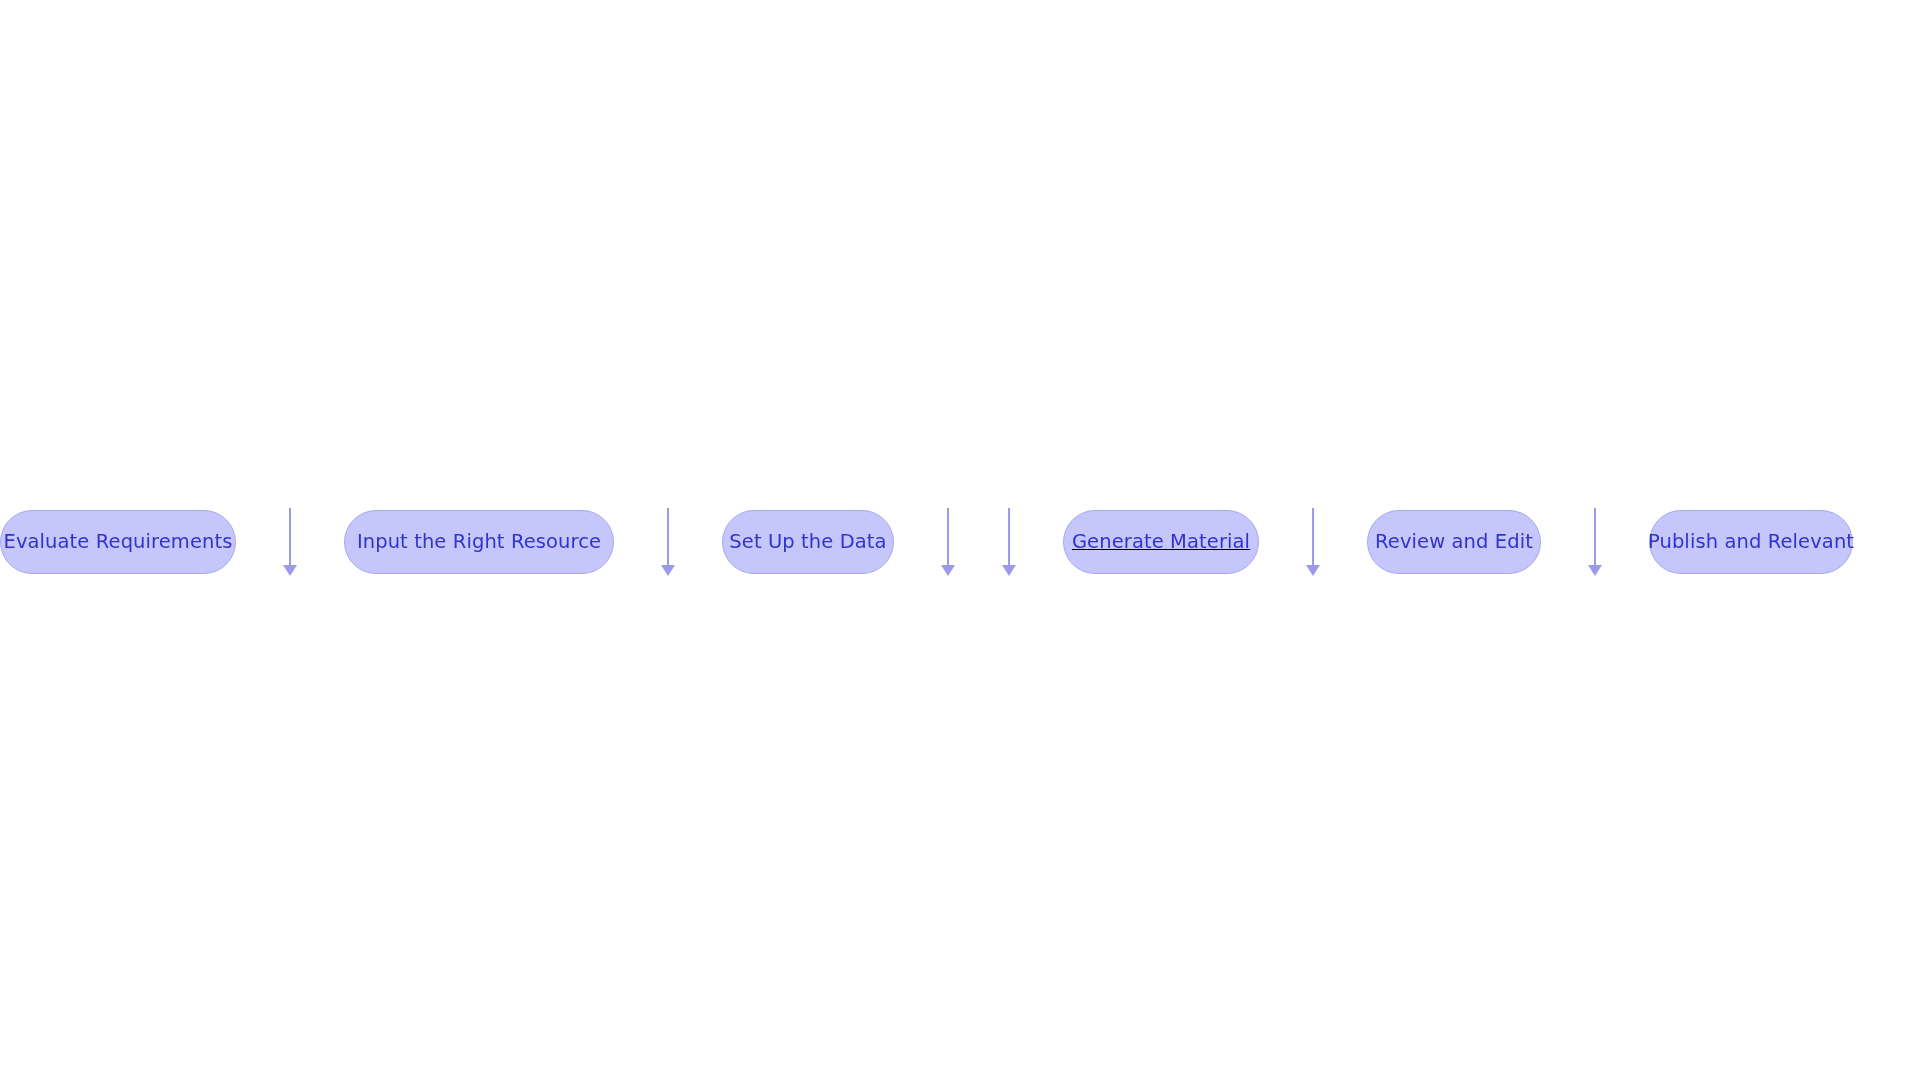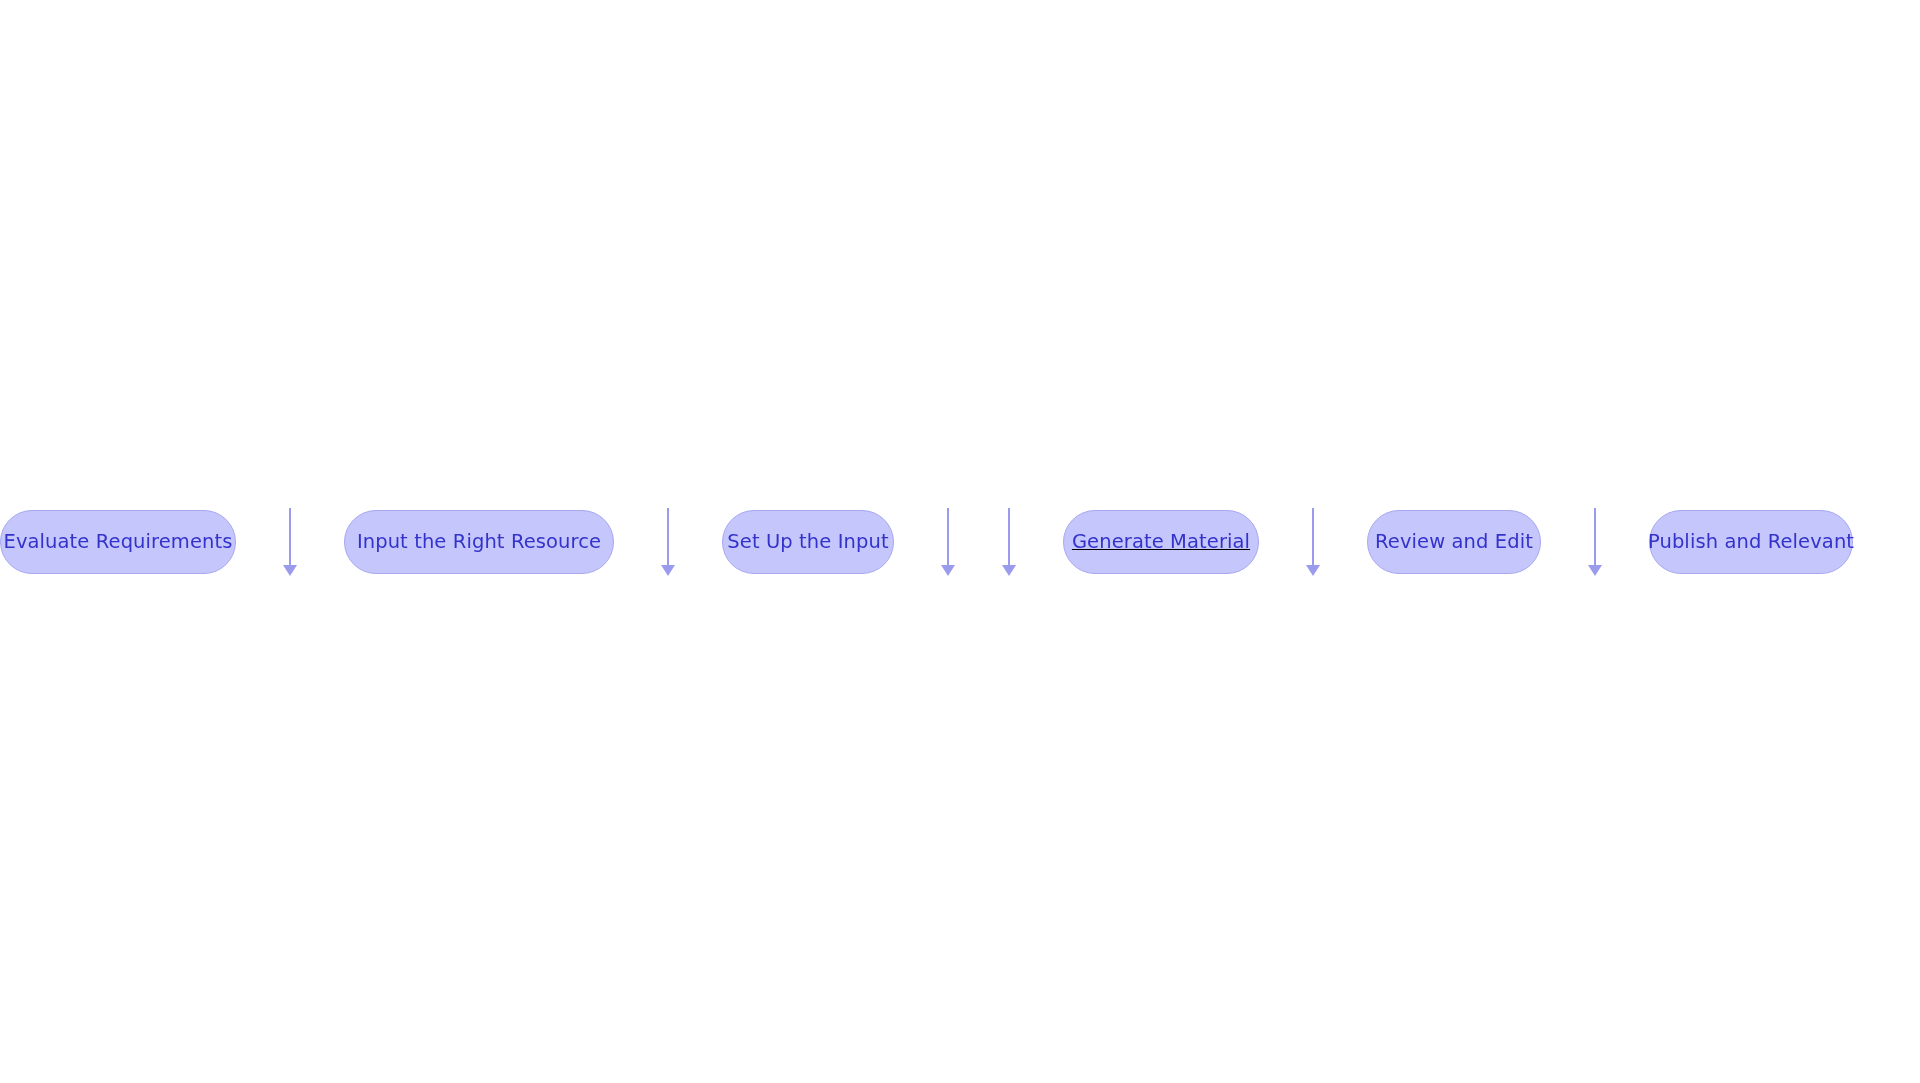--- a/index.html
+++ b/index.html
@@ -113,21 +113,21 @@
     <div class="node w-choose-the-right-resource">
       <span class="node-label">Input the Right Resource</span>
     </div>
 
     <div class="connector">
       <span class="stem"></span>
       <span class="arrowhead"></span>
     </div>
 
     <div class="node w-set-up-the-tool">
-      <span class="node-label">Set Up the Input</span>
+      <span class="node-label">Set Up the Data</span>
     </div>
 
     <div class="connector">
       <span class="stem"></span>
       <span class="arrowhead"></span>
     </div>
 
 
     <div class="connector">
       <span class="stem"></span>

